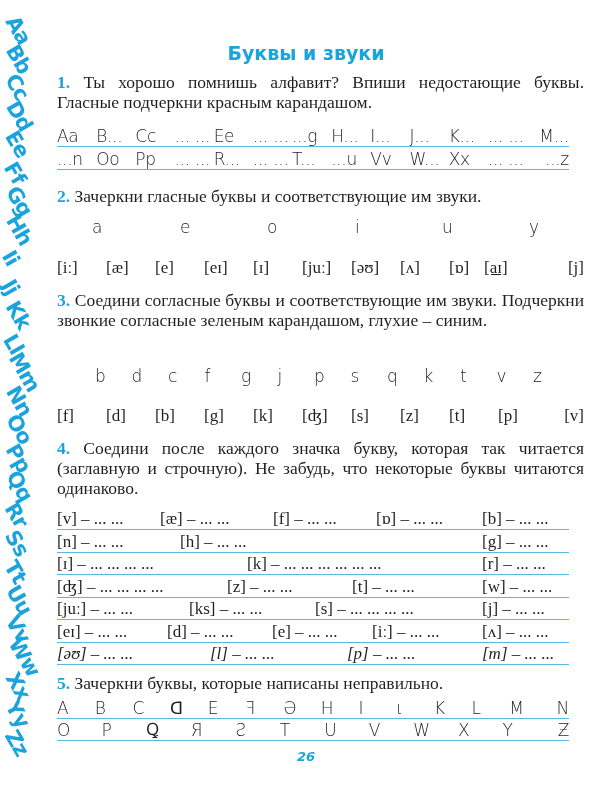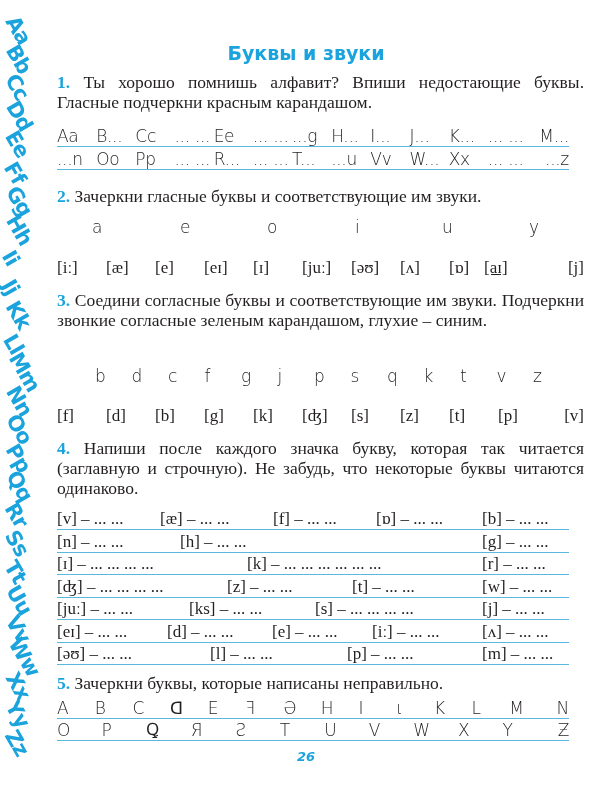--- a/index.html
+++ b/index.html
@@ -144,21 +144,21 @@
     <span class="cell" style="left: 245px;">[ʤ]</span>
     <span class="cell" style="left: 294px;">[s]</span>
     <span class="cell" style="left: 343px;">[z]</span>
     <span class="cell" style="left: 392px;">[t]</span>
     <span class="cell" style="left: 441px;">[p]</span>
     <span class="cell" style="left: auto; right: 0px;">[v]</span>
   </div>
 
 <div class="task" style="top:438px;">
   <span class="num">4.</span>
-  <span>Напиши после каждого значка букву, которая так читается (заглавную и строчную). Не забудь, что некоторые буквы читаются одинаково.</span>
+  <span>Соедини после каждого значка букву, которая так читается (заглавную и строчную). Не забудь, что некоторые буквы читаются одинаково.</span>
 </div>
 <div id="t4">
     <div class="ruled ser-row" style="top: 507px;">
       <span class="cell" style="left: 0px;">[v] – ... ...</span>
       <span class="cell" style="left: 103px;">[æ] – ... ...</span>
       <span class="cell" style="left: 216px;">[f] – ... ...</span>
       <span class="cell" style="left: 319px;">[ɒ] – ... ...</span>
       <span class="cell" style="left: 425px;">[b]  –  ... ...</span>
     </div>
     <div class="ruled ser-row" style="top: 529.5px;">
@@ -183,21 +183,21 @@
       <span class="cell" style="left: 258px;">[s] – ... ... ... ...</span>
       <span class="cell" style="left: 425px;">[j]  –  ... ...</span>
     </div>
     <div class="ruled ser-row" style="top: 619.5px;">
       <span class="cell" style="left: 0px;">[eɪ] – ... ...</span>
       <span class="cell" style="left: 110px;">[d] – ... ...</span>
       <span class="cell" style="left: 215px;">[e] – ... ...</span>
       <span class="cell" style="left: 315px;">[iː] – ... ...</span>
       <span class="cell" style="left: 425px;">[ʌ]  –  ... ...</span>
     </div>
-    <div class="ruled ser-row" style="top: 642px;">
+    <div class="ruled ser-row" style="top: 642px; font-style: italic;">
       <span class="cell" style="left: 0px;">[əʊ] – ... ...</span>
       <span class="cell" style="left: 153px;">[l] – ... ...</span>
       <span class="cell" style="left: 290px;">[p] – ... ...</span>
       <span class="cell" style="left: 425px;">[m] – ... ...</span>
     </div>
   </div>
 
 <div class="task" style="top:673px;">
   <span class="num">5.</span>
   <span>Зачеркни буквы, которые написаны неправильно.</span>

